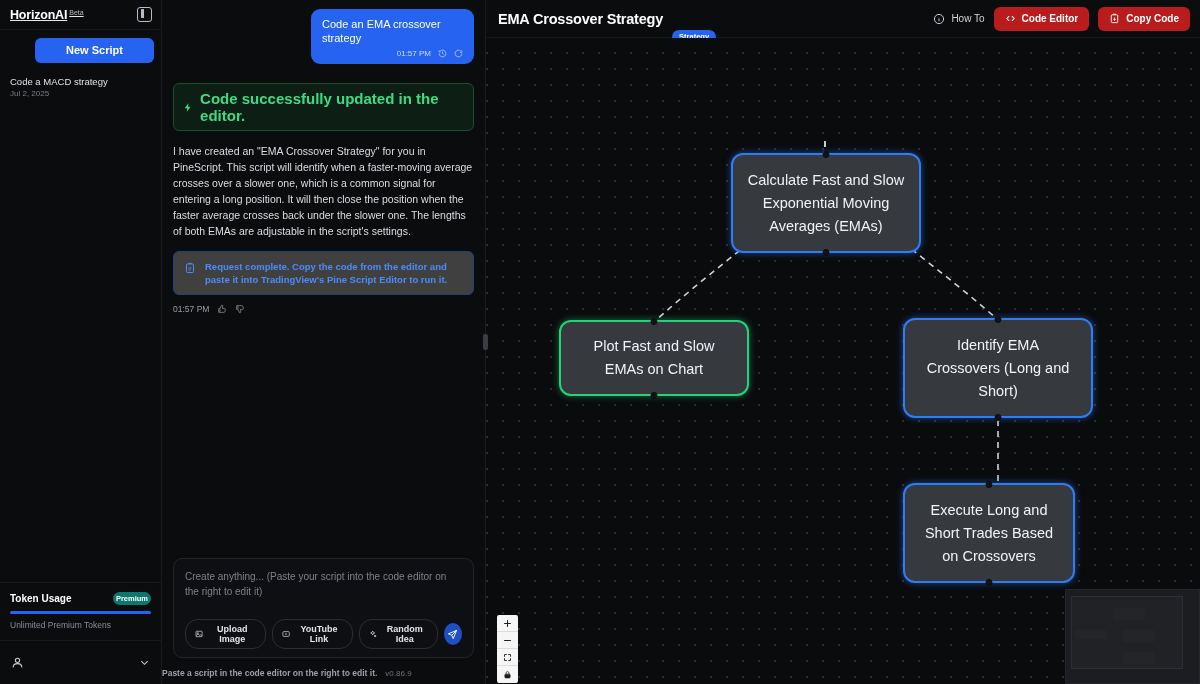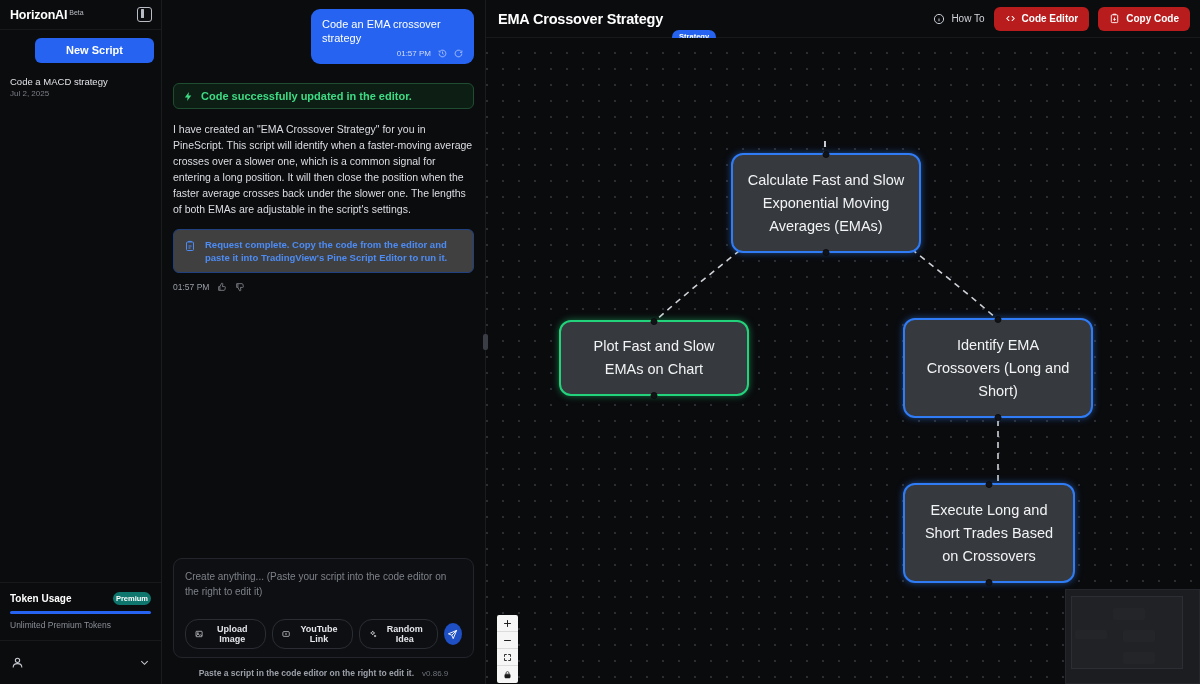--- a/index.html
+++ b/index.html
@@ -17,20 +17,21 @@
     width: 162px; height: 684px;
     background: #0b0c0e;
     border-right: 1px solid #1a1c20;
     display: flex; flex-direction: column;
     flex: 0 0 162px;
   }
   .sb-head {
     height: 30px; display: flex; align-items: center;
     justify-content: space-between; padding: 0 9px 0 10px;
     border-bottom: 1px solid #17191d;
+    text-decoration: underline;
   }
   .brand { display: flex; align-items: flex-start; gap: 2px; }
   .brand-name { font-size: 12.5px; font-weight: bold; color: #fff; letter-spacing: -.2px; }
   .brand-beta { font-size: 7px; color: #b9bcc4; margin-top: 1px; }
   .panel-toggle {
     width: 15px; height: 15px; border: 1.4px solid #b9bcc4;
     border-radius: 3px; position: relative; cursor: pointer;
   }
   .panel-toggle::before {
     content:""; position:absolute; left: 3.4px; top: 1.2px;
@@ -84,21 +85,21 @@
   .user-meta {
     display: flex; align-items: center; justify-content: flex-end;
     gap: 7px; margin-top: 4px;
   }
   .user-time { font-size: 8px; color: #d4ddfb; }
   .mini-ico { width: 9px; height: 9px; opacity: .85; }
   .ok-banner {
     margin-top: 19px; border: 1px solid #1f4d32; background: #0d1f15;
     border-radius: 6px; padding: 6px 9px; display: flex; align-items: center; gap: 7px;
   }
-  .ok-text { font-size: 11px; font-weight: bold; color: #3ddc84; }
+  .ok-text { font-size: 15px; font-weight: bold; color: #3ddc84; }
   .assist-text {
     margin-top: 12px; font-size: 10.5px; line-height: 16px; color: #dcdee3;
   }
   .note-box {
     margin-top: 12px; border: 1px solid #20407e; background: #404040;
     border-radius: 6px; padding: 8px 10px; display: flex; gap: 9px; align-items: flex-start;
   }
   .note-ico { width: 12px; height: 12px; flex: 0 0 12px; margin-top: 2px; }
   .note-text { font-size: 9.5px; font-weight: bold; color: #4d8cf5; line-height: 13px; }
   .assist-foot { margin-top: 9px; display: flex; align-items: center; gap: 8px; }
@@ -123,21 +124,21 @@
     font-family: Liberation Sans, sans-serif;
   }
   .chip svg { width: 10px; height: 10px; }
   .send-btn {
     margin-left: auto; width: 22px; height: 22px; border-radius: 50%;
     background: #1e4fc4; display: flex; align-items: center;
     justify-content: center; cursor: pointer;
   }
   .send-btn svg { width: 11px; height: 11px; }
   .chat-foot {
-    height: 22px; display: flex; align-items: center; justify-content: center;
+    height: 22px; display: flex; align-items: center; justify-content: flex-start;
     gap: 8px; font-size: 8.5px; color: #9ba0a9; font-weight: bold;
   }
   .chat-ver { font-size: 8px; color: #6e727b; font-weight: normal; }
 
   
   .resizer {
     position: absolute; right: -5px; top: 0; width: 10px; height: 684px;
     display: flex; align-items: center; justify-content: center;
     cursor: col-resize; z-index: 5;
   }

